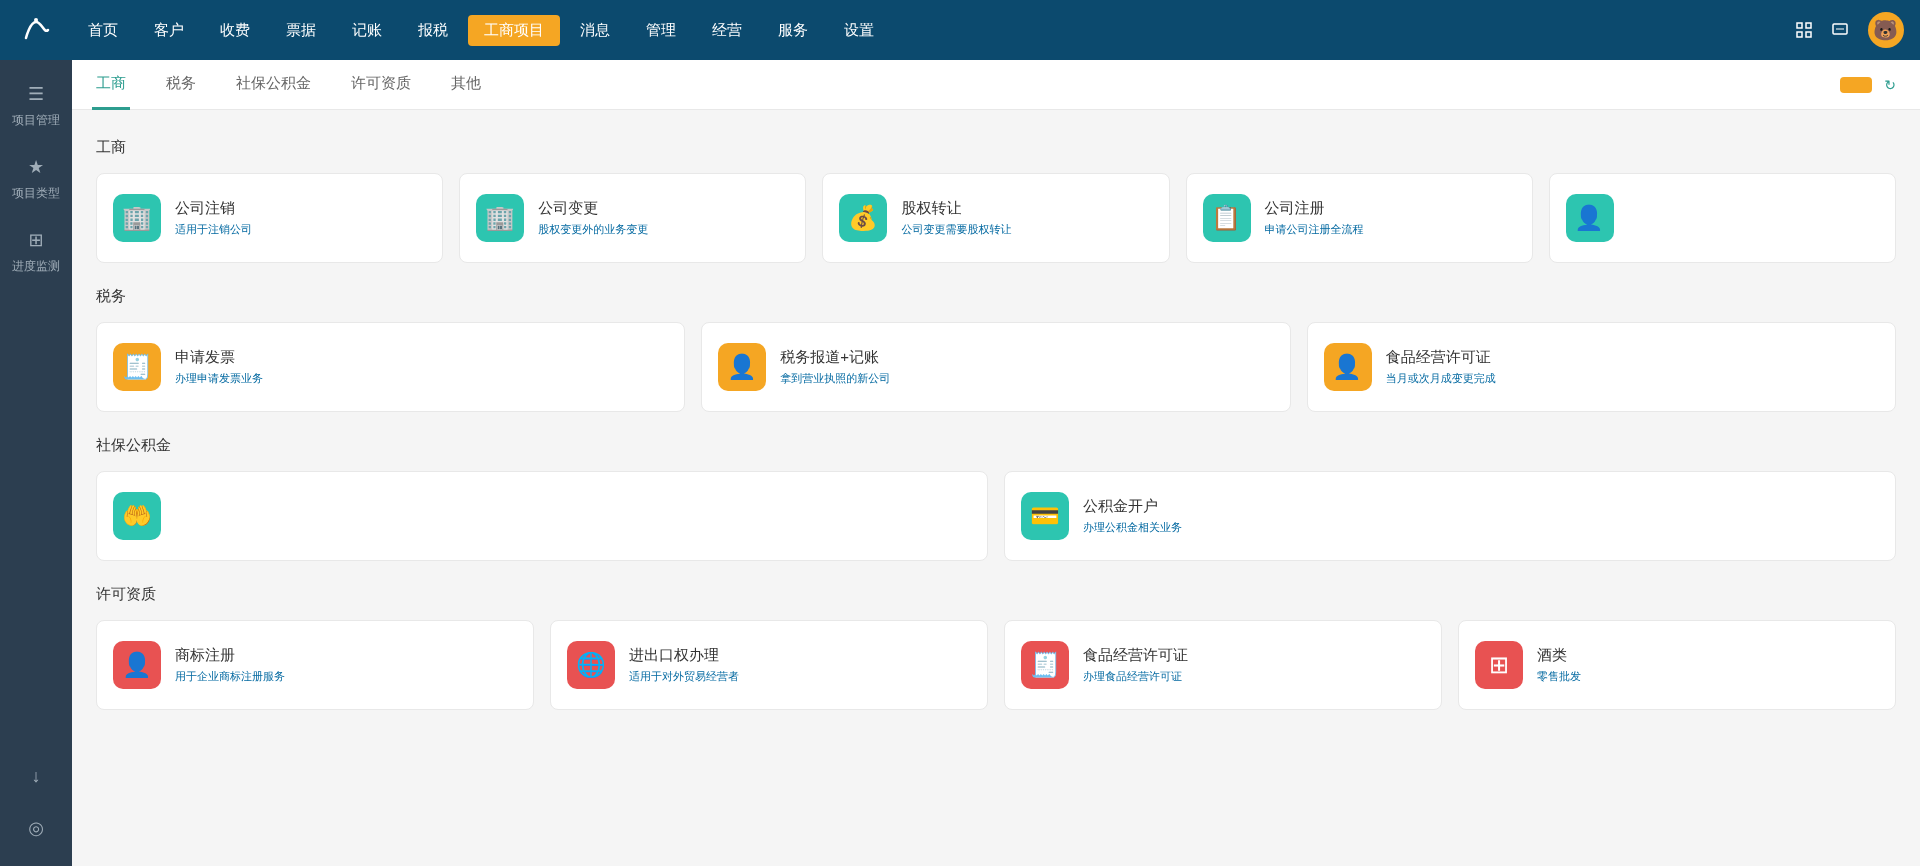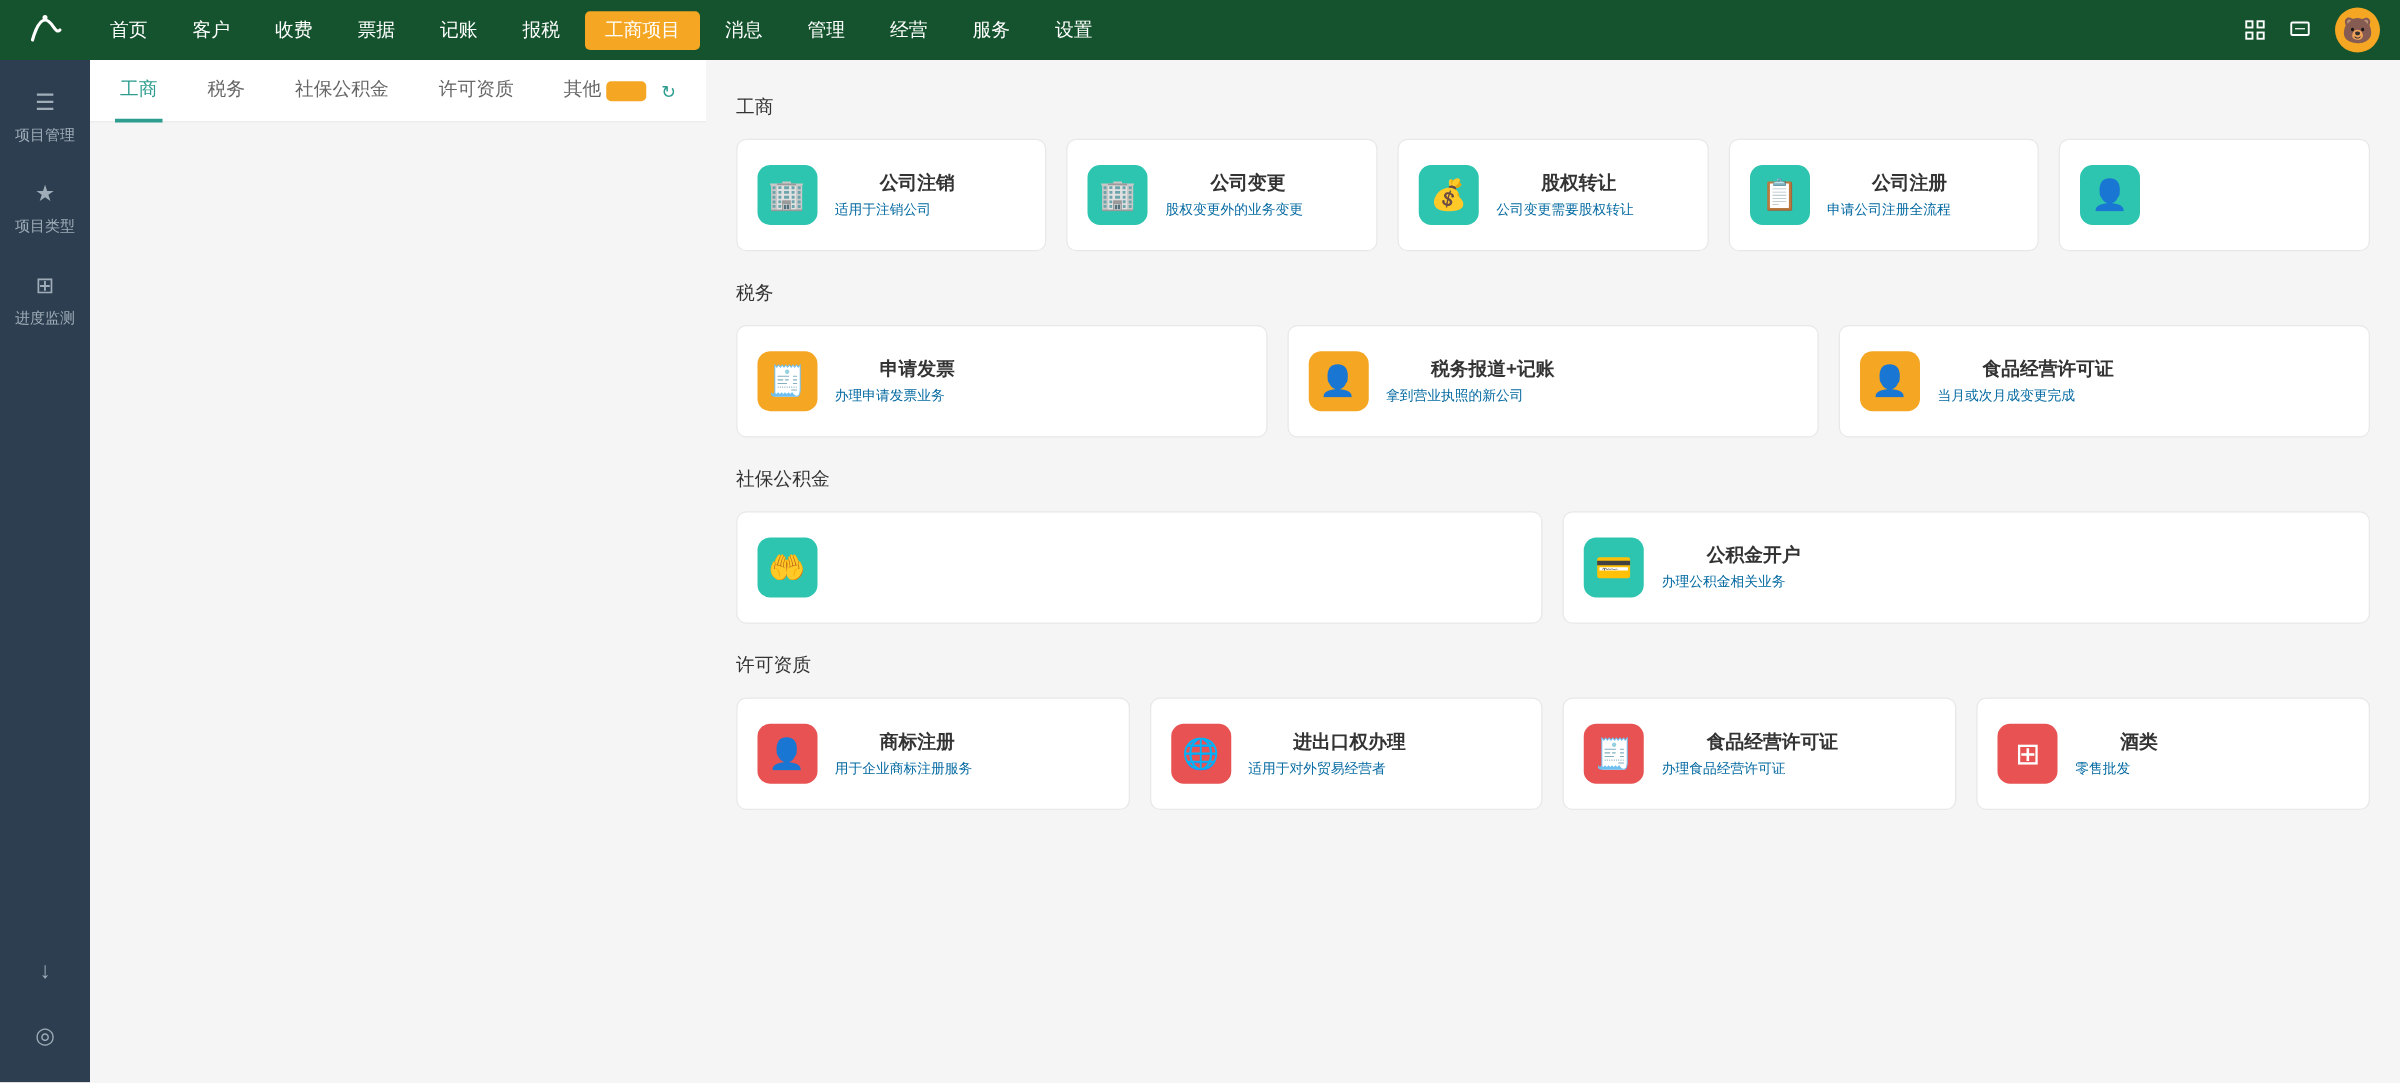--- a/index.html
+++ b/index.html
@@ -1,21 +1,21 @@
 <!DOCTYPE html>
 <html><head>
   <meta charset="utf-8">
   <style>
     * { margin: 0; padding: 0; box-sizing: border-box; }
     body { font-family: 'Microsoft YaHei', Arial, sans-serif; background: #f5f5f5; width: 1920px; height: 866px; overflow: hidden; display: flex; flex-direction: column; }
 
     
     .top-nav {
-      background: #14532d;
-      height: 48px;
+      background: #0c4a6e;
+      height: 60px;
       display: flex;
       align-items: center;
       padding: 0 16px;
       flex-shrink: 0;
     }
     .top-nav-logo {
       width: 40px;
       height: 40px;
       display: flex;
       align-items: center;
@@ -96,20 +96,21 @@
       padding-bottom: 12px;
       display: flex;
       flex-direction: column;
       align-items: center;
     }
 
     
     .content-area {
       flex: 1;
       display: flex;
+      flex-direction: column;
       overflow: hidden;
     }
 
     
     .tab-bar {
       background: #fff;
       border-bottom: 1px solid #e8e8e8;
       display: flex;
       align-items: center;
       padding: 0 20px;
@@ -211,21 +212,21 @@
       justify-content: center;
       flex-shrink: 0;
       font-size: 24px;
       color: #fff;
     }
     .card-icon.teal { background: #2dc5b0; }
     .card-icon.orange { background: #f5a623; }
     .card-icon.red { background: #e85252; }
 
     .card-text { flex: 1; }
-    .card-title { font-size: 15px; color: #333; font-weight: 700; margin-bottom: 4px; margin-left: 36px; }
+    .card-title { font-size: 15px; color: #333; font-weight: 400; margin-bottom: 4px; }
     .card-desc { font-size: 11px; color: #0369a1; }
 
     
     .scroll-content::-webkit-scrollbar { width: 8px; }
     .scroll-content::-webkit-scrollbar-track { background: #f1f1f1; }
     .scroll-content::-webkit-scrollbar-thumb { background: #ccc; border-radius: 4px; }
   </style>
 </head>
 <body>
 

